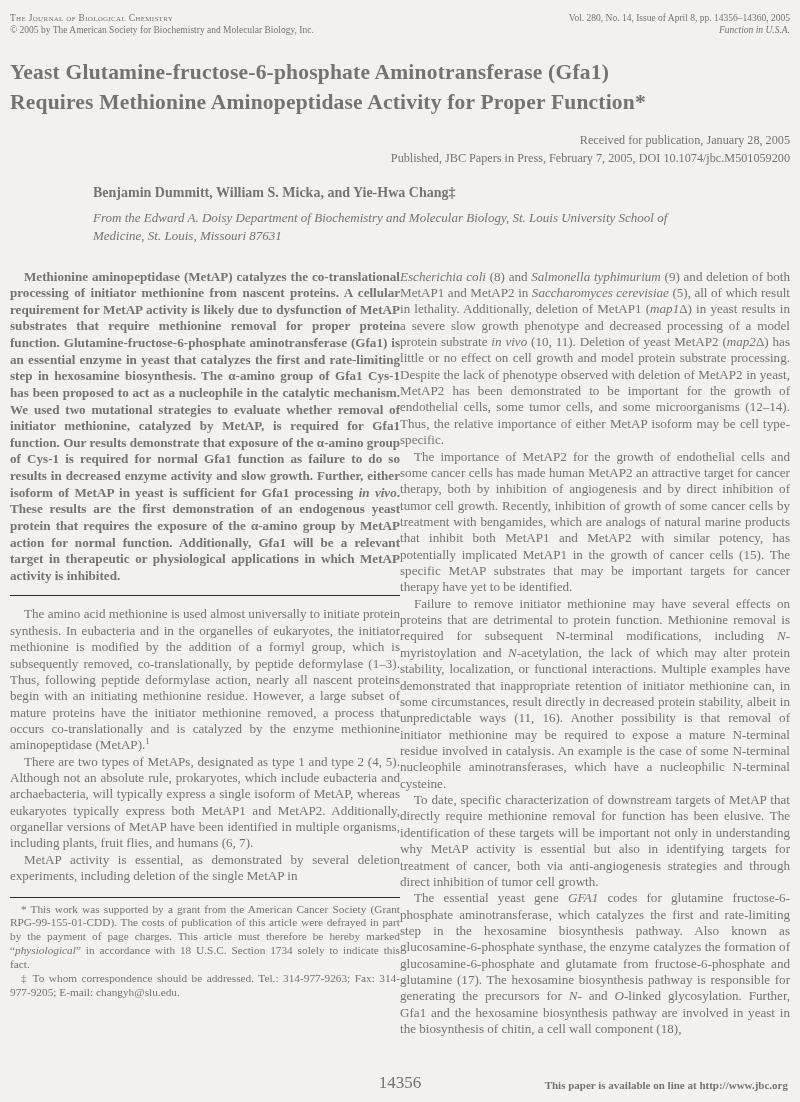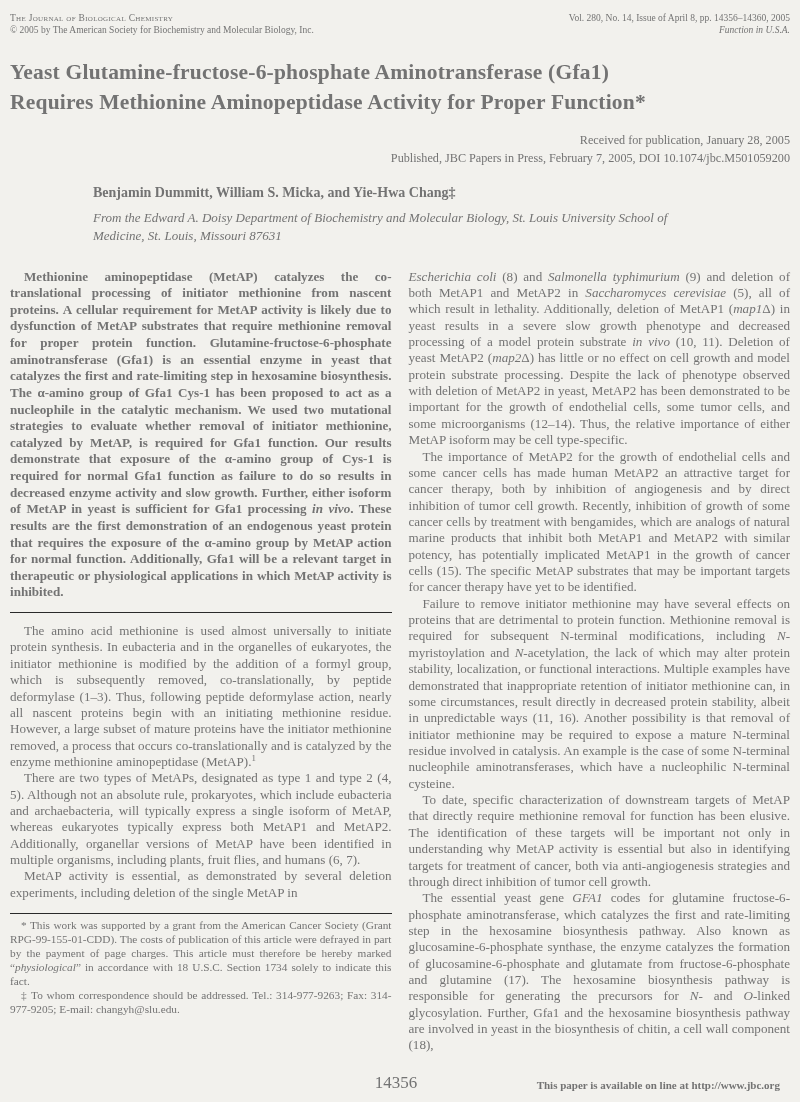--- a/index.html
+++ b/index.html
@@ -16,33 +16,33 @@
   .printed { font-style:italic; }
   
   .article-title { margin-top:20px; font-size:21.5px; font-weight:bold; line-height:1.42; letter-spacing:0.2px; }
   
   .received { margin-top:14px; text-align:right; font-size:12.2px; line-height:1.45; }
   
   .authors { margin:18px 0 0 83px; font-weight:bold; font-size:14px; }
   .affiliation { margin:8px 0 0 83px; font-style:italic; font-size:13px; line-height:1.35; max-width:625px; }
   
   .columns {
-    display:grid; grid-template-columns:1fr 1fr; column-gap:17px;
+    display:grid; grid-template-columns:1fr 1fr; 
     margin-top:24px; font-size:13.1px; line-height:1.25; text-align:justify;
   }
   .abstract { font-weight:bold; line-height:1.27; }
   p.para { margin:0; text-indent:14px; }
   p.para.noindent { text-indent:0; }
   .col-rule { border:none; border-top:1.5px solid #2a2a2a; margin:11px 0 10px 0; }
   .footnote-rule { border:none; border-top:1px solid #2a2a2a; margin:12px 0 5px 0; }
   .footnotes { font-size:11.3px; line-height:1.23; text-align:justify; }
   .footnotes p { margin:0; text-indent:11px; }
   sup { font-size:0.68em; line-height:0; vertical-align:super; }
   
-  .footer { position:absolute; left:0; right:8px; bottom:9px; height:20px; }
+  .footer { position:absolute; left:0; right:0; bottom:9px; height:20px; }
   .page-number { position:absolute; left:0; right:0; bottom:0; text-align:center; font-size:17px; }
   .availability { position:absolute; right:12px; bottom:2px; font-weight:bold; font-size:11px; }
 </style>
 </head>
 <body>
 
 <div class="page">
 
   <div class="masthead">
     <div class="masthead-left">

